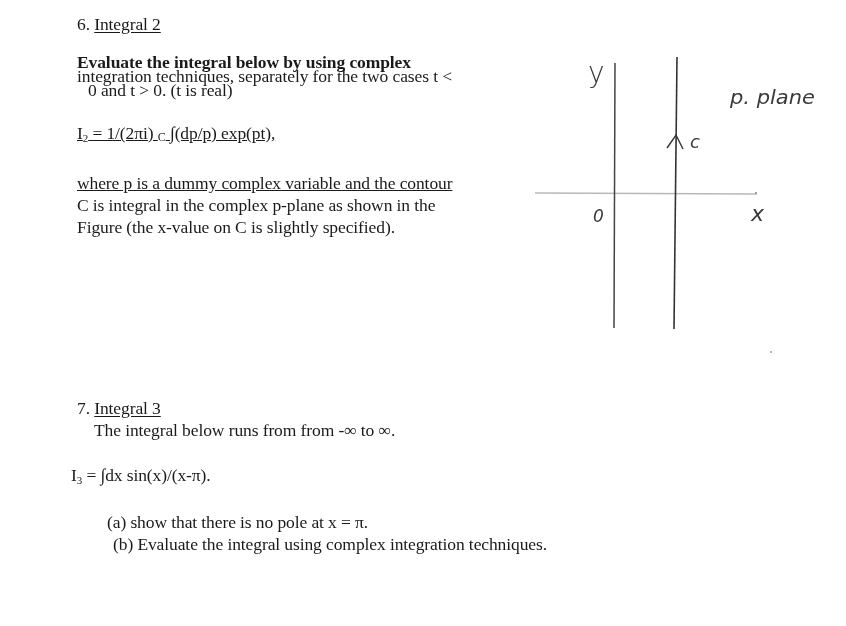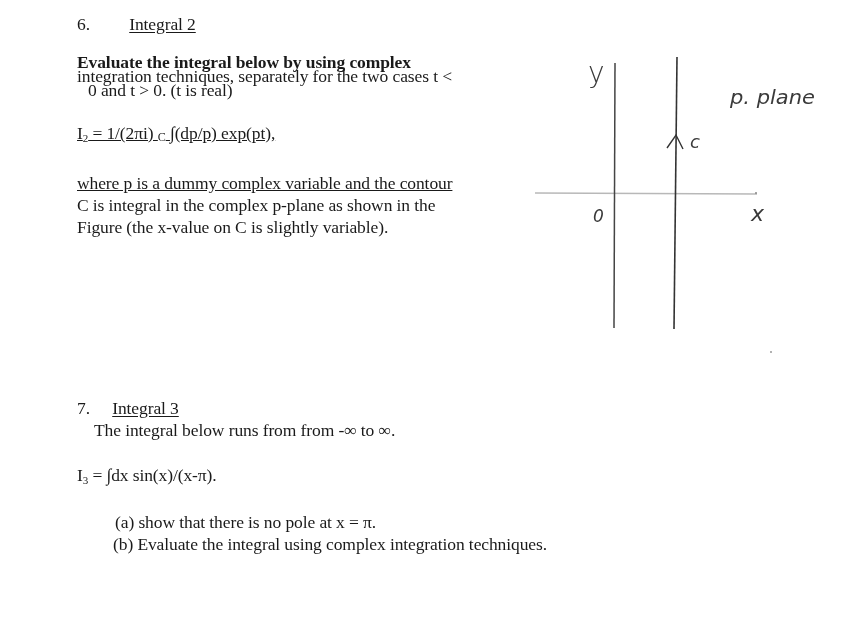--- a/index.html
+++ b/index.html
@@ -1,21 +1,21 @@
 <!DOCTYPE html>
 <html><head>
   <meta charset="utf-8">
   <style>
     html, body { margin: 0; padding: 0; }
     body {
       width: 846px; height: 626px; background: #ffffff; position: relative; overflow: hidden;
       font-family: "Liberation Serif", "DejaVu Serif", serif; color: #1a1a1a;
     }
     .txt { position: absolute; font-size: 17.5px; line-height: 20px; white-space: nowrap; letter-spacing: -0.1px; }
-    .u { text-decoration: underline; text-underline-offset: 2px; margin-left: 35px; }
+    .u { text-decoration: underline; text-underline-offset: 2px; }
     .eq-sub { font-size: 11px; vertical-align: -3px; }
     .eq-c { font-size: 12px; vertical-align: -2px; }
     #figure { position: absolute; left: 0; top: 0; width: 846px; height: 626px; pointer-events: none; }
     .hand { font-family: "DejaVu Sans", sans-serif; fill: #3a3a3a; font-weight: 200; }
   </style>
 </head>
 <body>
 
 <div class="txt" style="left:77px; top:14px;">
   <span>6.</span>
@@ -25,21 +25,21 @@
 <div class="txt" style="left:77px; top:58px;margin-top:8px;">integration techniques, separately for the two cases t &lt;</div>
 <div class="txt" style="left:88px; top:80px;">0 and t &gt; 0.   (t is real)</div>
 
 <div class="txt" style="left:77px; top:123px;text-decoration:underline;">
   <span>I</span><span class="eq-sub">2</span><span style="white-space:pre"> = 1/(2πi) </span><span class="eq-c">C</span>
   <span>∫(dp/p) exp(pt),</span>
 </div>
 
 <div class="txt" style="left:77px; top:173px;text-decoration:underline;">where p is a dummy complex variable and the contour</div>
 <div class="txt" style="left:77px; top:195px;">C is integral in the complex p-plane as shown in the</div>
-<div class="txt" style="left:77px; top:217px;">Figure (the x-value on C is slightly variable).</div>
+<div class="txt" style="left:77px; top:217px;">Figure (the x-value on C is slightly specified).</div>
 
 <svg id="figure" viewBox="0 0 846 626" xmlns="http://www.w3.org/2000/svg">
 
   <line x1="535" y1="193" x2="757" y2="194" stroke="#b8b8b8" stroke-width="1.3"></line>
   <circle cx="756" cy="193" r="1" fill="#888"></circle>
 
   <line x1="615" y1="63" x2="614" y2="328" stroke="#444" stroke-width="1.5"></line>
 
   <line x1="677" y1="57" x2="674" y2="329" stroke="#333" stroke-width="1.6"></line>
 
@@ -49,22 +49,22 @@
 
   <text class="hand" x="588" y="82" font-size="28" transform="translate(0,0)">y</text>
   <text class="hand" x="751" y="221" font-size="22" font-style="italic">x</text>
   <text class="hand" x="593" y="222" font-size="17" font-style="italic" fill="#777">0</text>
   <text class="hand" x="690" y="148" font-size="18" font-style="italic" fill="#777">c</text>
   <text class="hand" x="730" y="104" font-size="19" font-style="italic" textLength="85" lengthAdjust="spacingAndGlyphs">p. plane</text>
 </svg>
 
 <div class="txt" style="left:77px; top:398px;">
   <span>7.</span>
-  <span class="u" style="margin-left:18px;">Integral 3</span>
+  <span class="u" style="">Integral 3</span>
 </div>
 <div class="txt" style="left:94px; top:420px;">The integral below runs from from -∞ to ∞.</div>
 
-<div class="txt" style="left:77px; top:465px;">
+<div class="txt" style="left:71px; top:465px;">
   <span>I</span><span class="eq-sub">3</span><span style="white-space:pre"> = ∫dx sin(x)/(x-π).</span>
 </div>
 
-<div class="txt" style="left:115px; top:512px;">(a) show that there is no pole at x = π.</div>
+<div class="txt" style="left:107px; top:512px;">(a) show that there is no pole at x = π.</div>
 <div class="txt" style="left:113px; top:534px;">(b) Evaluate the integral using complex integration techniques.</div>
 
 </body></html>

